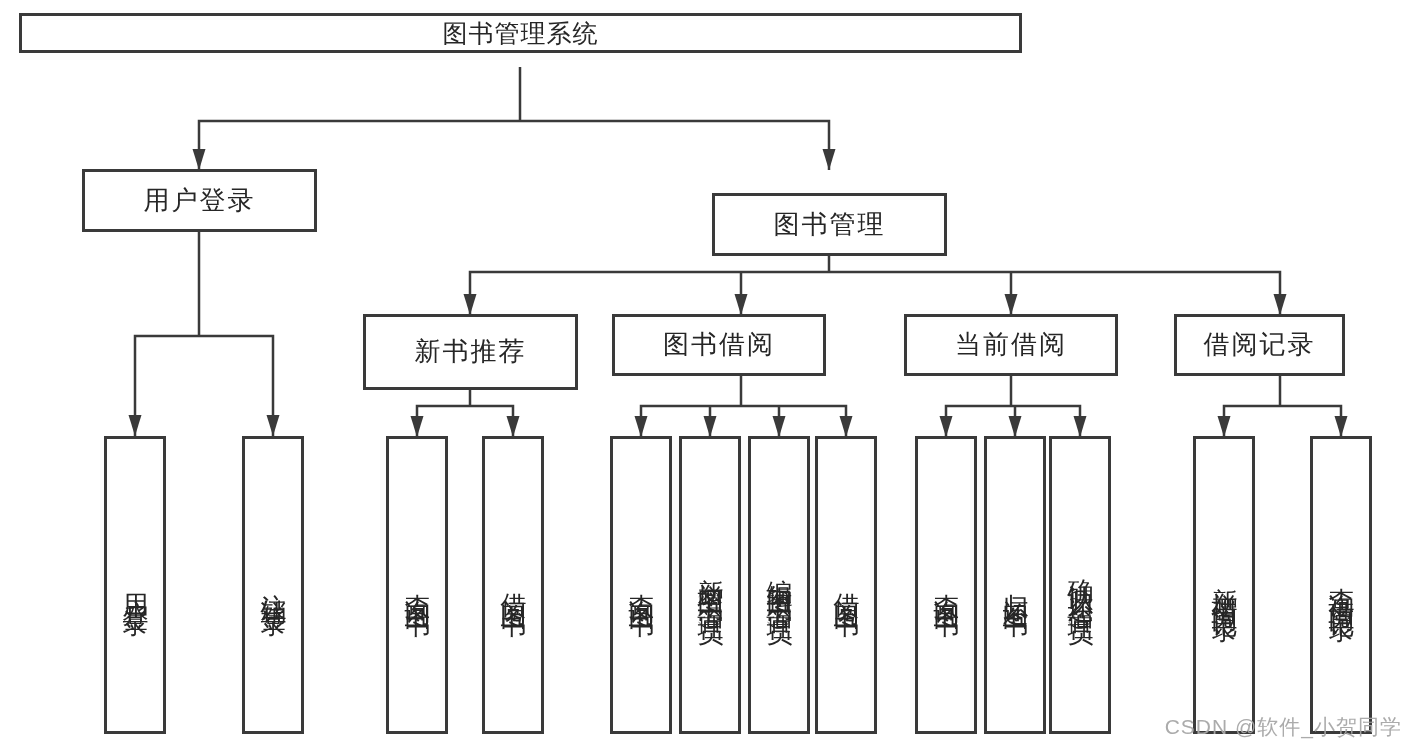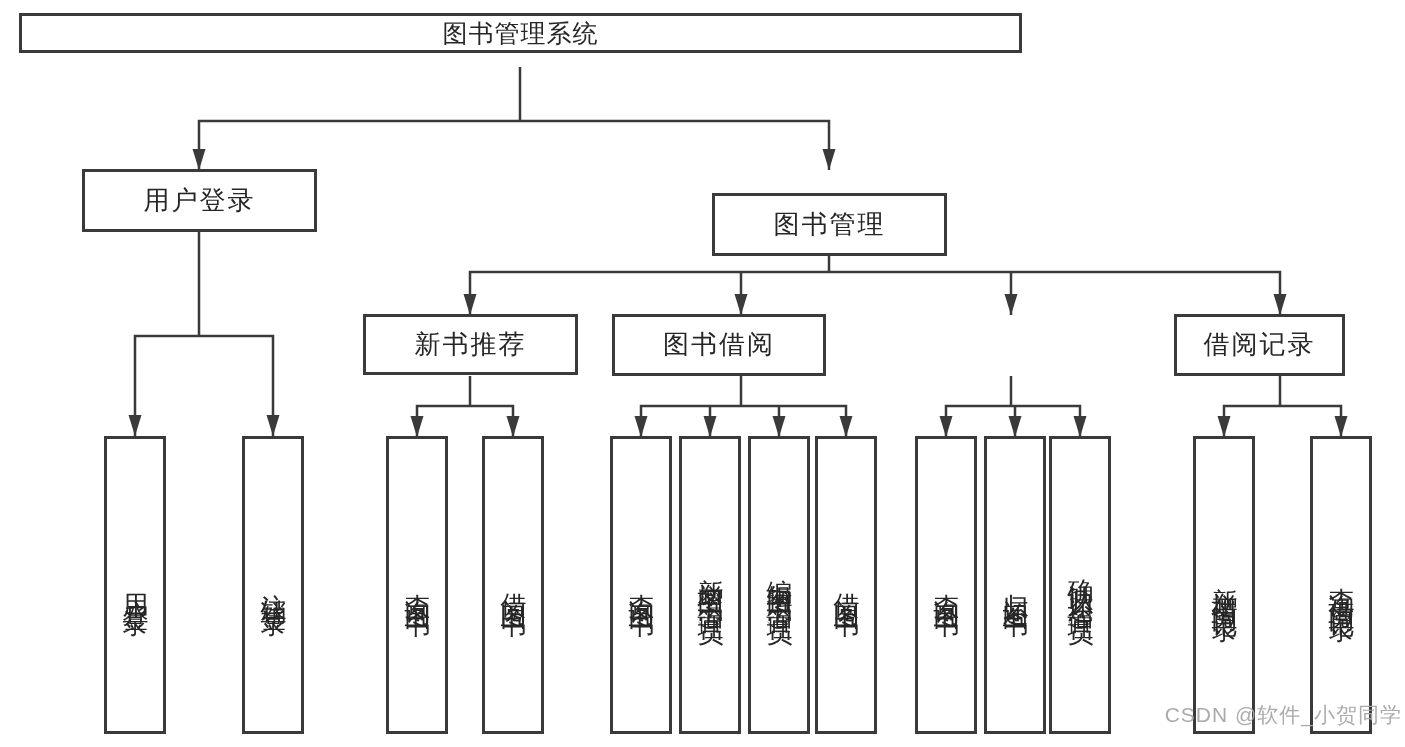--- a/index.html
+++ b/index.html
@@ -33,21 +33,21 @@
   .root  { font-size: 25px; letter-spacing: 1px; }
   .leaf  {
     writing-mode: vertical-rl;
     text-orientation: mixed;
     font-size: 26px;
     letter-spacing: 6px;
   }
   .watermark {
     position: absolute;
     right: 3px;
-    bottom: 18px;
+    bottom: 6px;
     font-size: 21px;
     color: rgba(166,166,166,0.95);
     letter-spacing: 1px;
     white-space: nowrap;
     z-index: 10;
   }
 </style>
 </head>
 <body>
 
@@ -91,22 +91,23 @@
       <polygon points="1217.5,416 1230.5,416 1224,437"></polygon>
       <polygon points="1334.5,416 1347.5,416 1341,437"></polygon>
     </g>
   </svg>
 
   <div class="node hnode root" style="left:19px; top:13px; width:1003px; height:40px;">图书管理系统</div>
 
   <div class="node hnode" style="left:82px; top:169px; width:235px; height:63px;">用户登录</div>
   <div class="node hnode" style="left:712px; top:169px; width:235px; height:63px;margin-top:24px;">图书管理</div>
 
-  <div class="node hnode" style="left:363px; top:314px; width:215px; height:61px;">新书推荐</div>
+  <div class="node hnode" style="left:363px; top:314px; width:215px; height:76px;">新书推荐</div>
   <div class="node hnode" style="left:612px; top:314px; width:214px; height:62px;">图书借阅</div>
+  <div class="node hnode" style="left:904px; top:314px; width:214px; height:62px;">当前借阅</div>
   <div class="node hnode" style="left:1174px; top:314px; width:171px; height:62px;">借阅记录</div>
 
   <div class="node leaf" style="left:104px; top:436px; width:62px; height:298px;">用户登录</div>
   <div class="node leaf" style="left:242px; top:436px; width:62px; height:298px;">注销登录</div>
 
   <div class="node leaf" style="left:386px; top:436px; width:62px; height:298px;">查询图书</div>
   <div class="node leaf" style="left:482px; top:436px; width:62px; height:298px;">借阅图书</div>
 
   <div class="node leaf" style="left:610px; top:436px; width:62px; height:298px;">查询图书</div>
   <div class="node leaf" style="left:679px; top:436px; width:62px; height:298px;">新增图书（管理员）</div>

